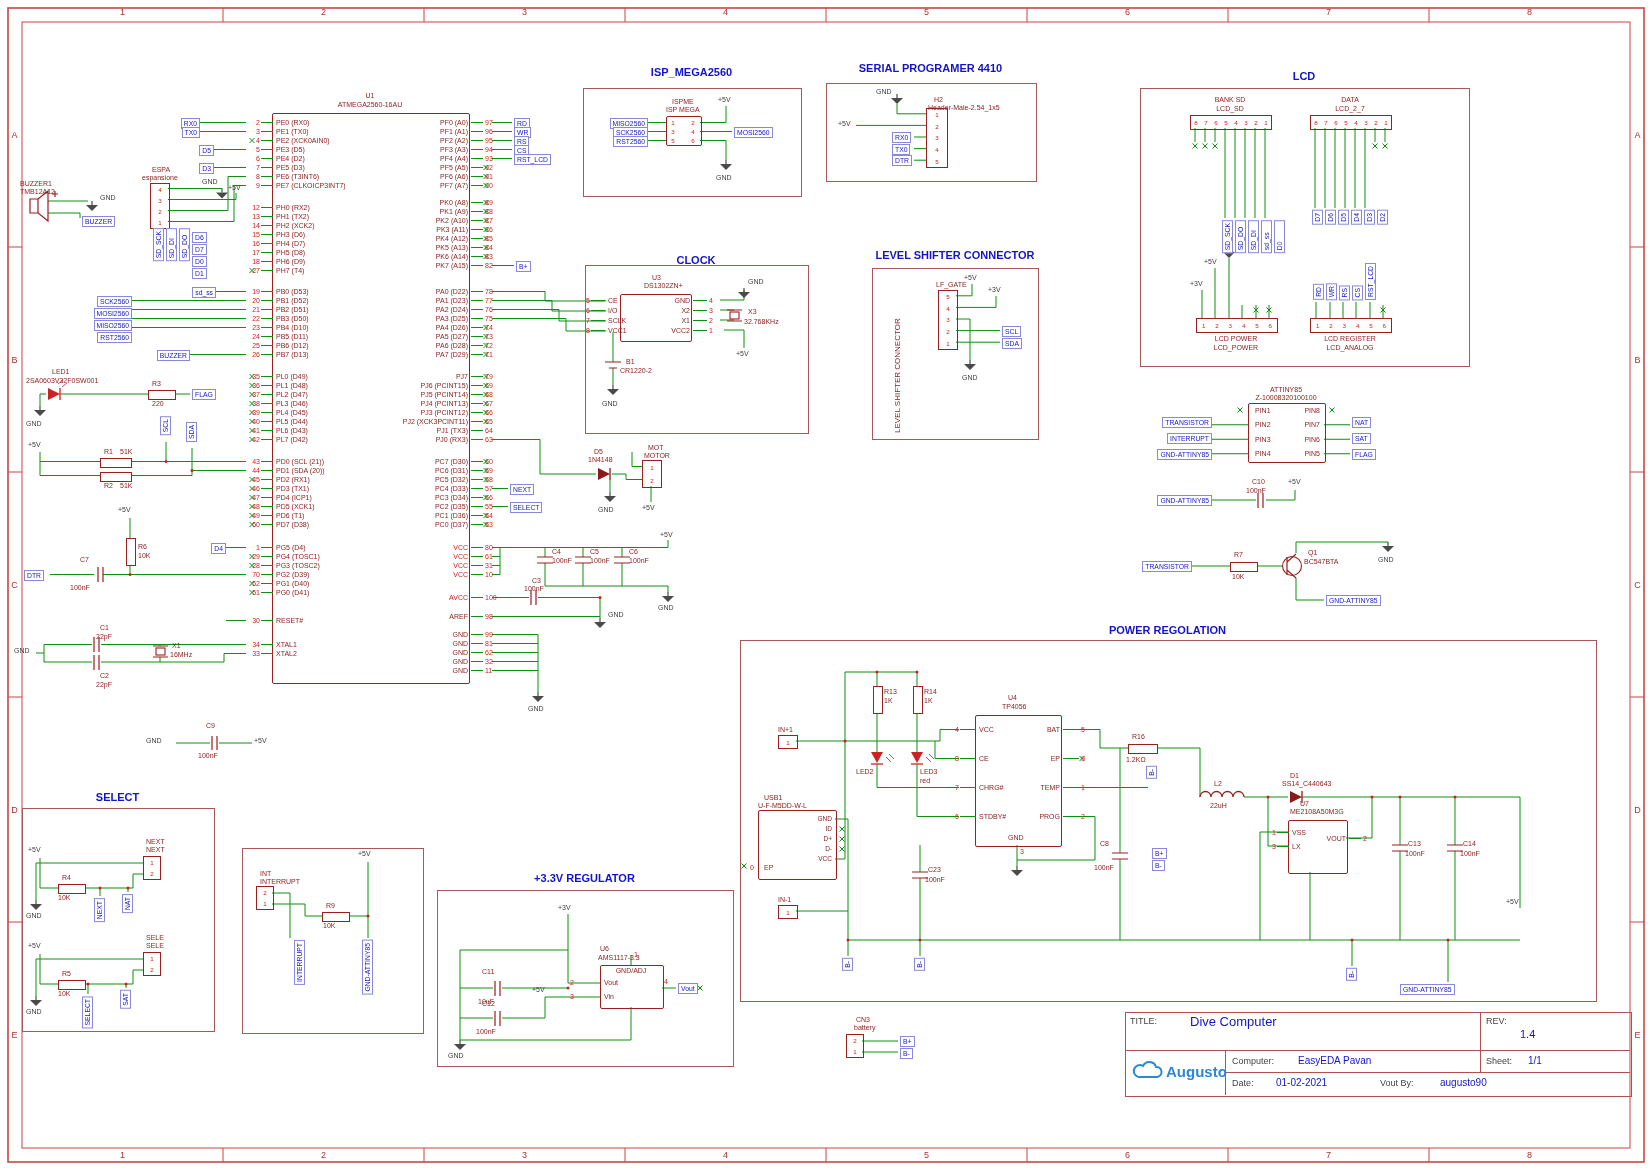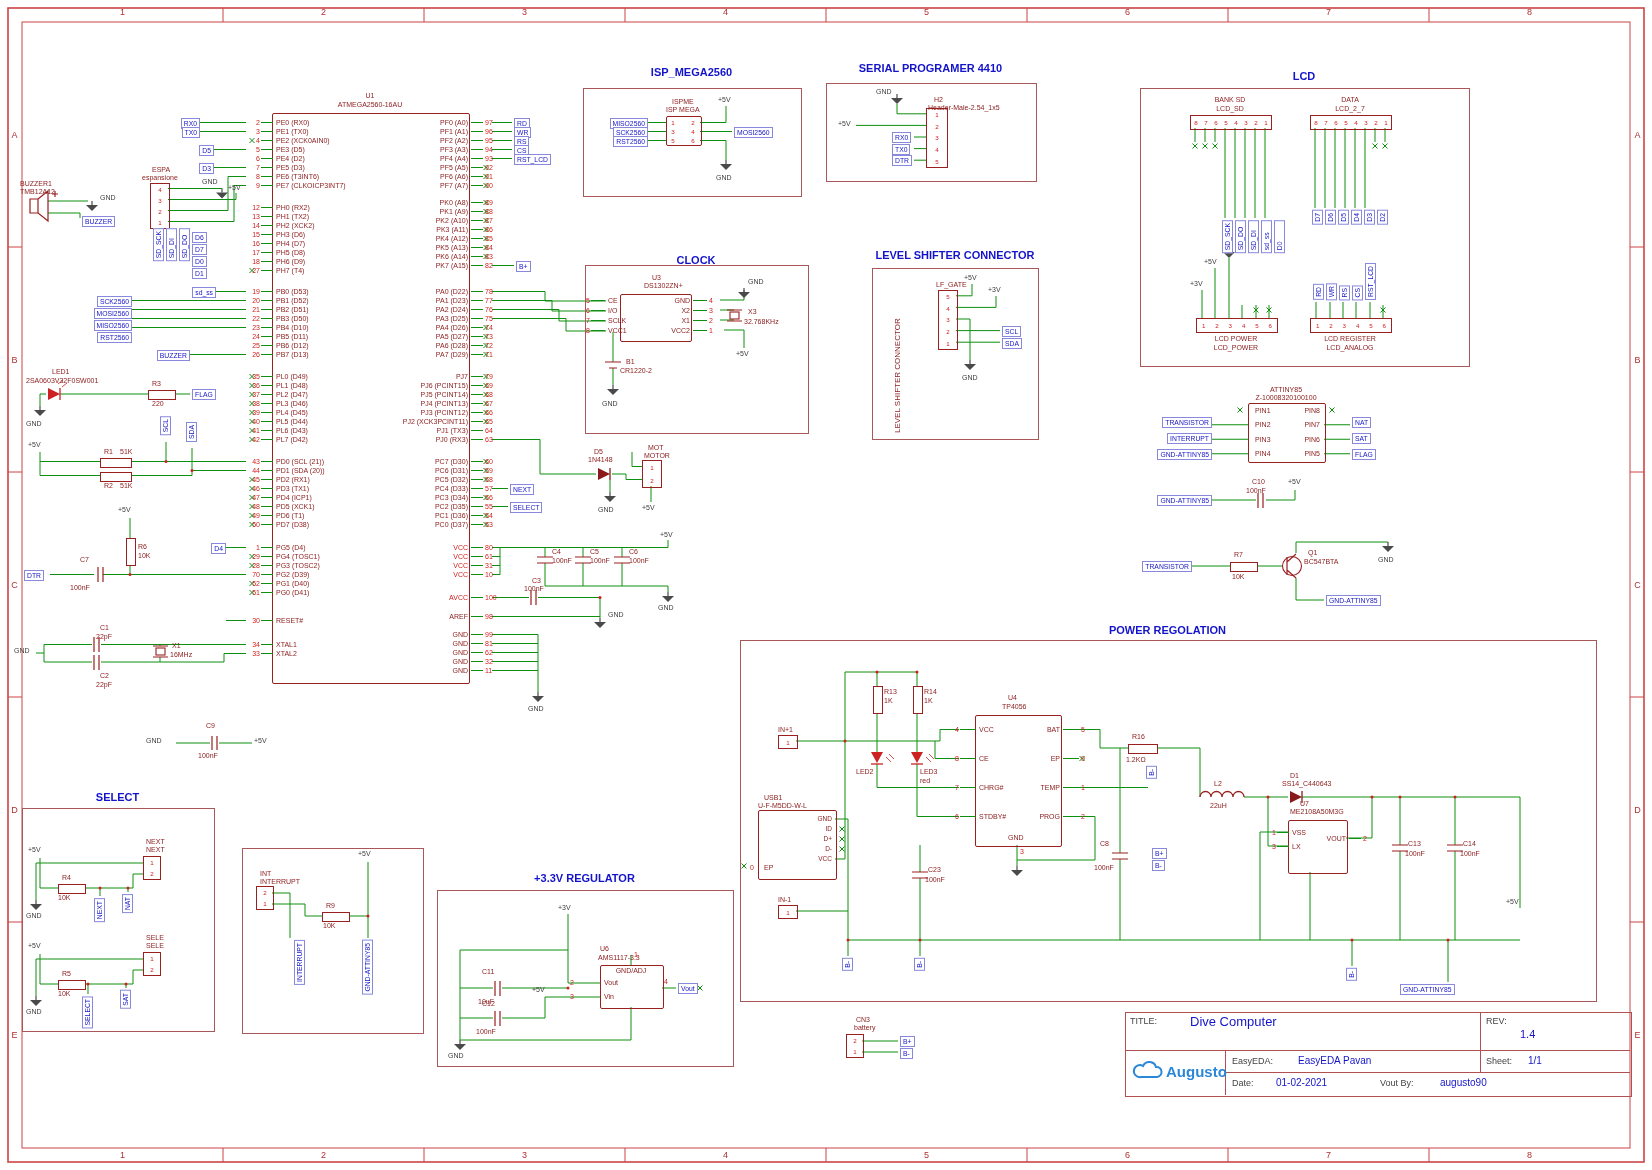--- a/index.html
+++ b/index.html
@@ -1326,21 +1326,21 @@
   <span class="tbtxt" style="left:1130px;top:1016px">TITLE:</span>
   <span class="tbtitle" style="left:1190px;top:1014px">Dive Computer</span>
   <span class="tbtxt" style="left:1486px;top:1016px">REV:</span>
   <span class="tbval" style="left:1520px;top:1028px;font-size:11px">1.4</span>
   <div class="logo" style="left:1132px;top:1058px">
     <svg width="34" height="26">
         <path d="M9,19 a6,6 0 1 1 2,-11 a7,7 0 0 1 13,1 a5,5 0 0 1 1,10 z" fill="none" stroke="#2b87d8" stroke-width="2"></path>
       </svg>
     <span>Augusto</span>
   </div>
-  <span class="tbtxt" style="left:1232px;top:1056px">EasyEDA:</span>
+  <span class="tbtxt" style="left:1232px;top:1056px">Computer:</span>
   <span class="tbval" style="left:1298px;top:1055px">EasyEDA Pavan</span>
   <span class="tbtxt" style="left:1486px;top:1056px">Sheet:</span>
   <span class="tbval" style="left:1528px;top:1055px">1/1</span>
   <span class="tbtxt" style="left:1232px;top:1078px">Date:</span>
   <span class="tbval" style="left:1276px;top:1077px">01-02-2021</span>
   <span class="tbtxt" style="left:1380px;top:1078px">Vout By:</span>
   <span class="tbval" style="left:1440px;top:1077px">augusto90</span>
 
 </div>
 

